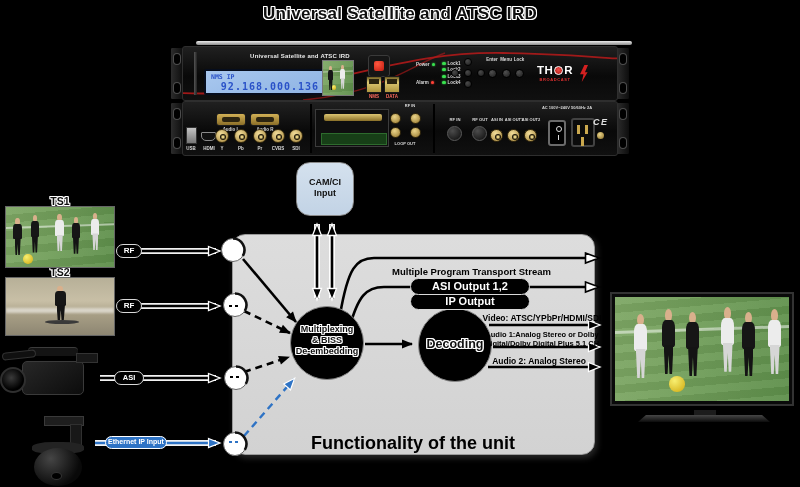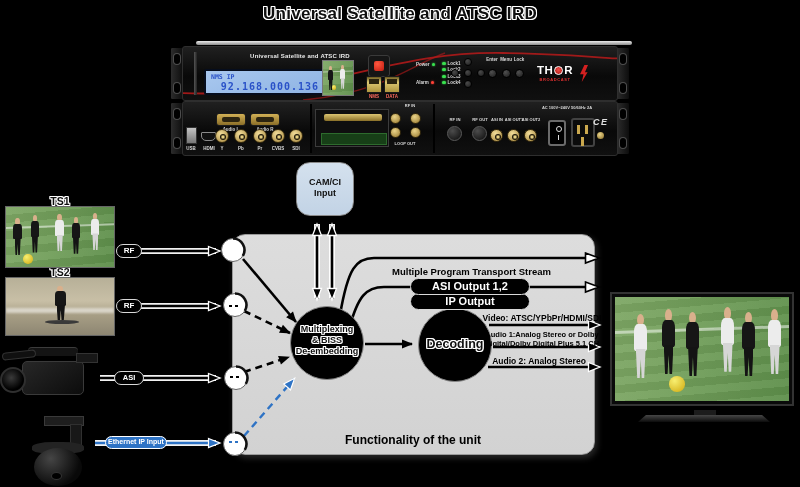--- a/index.html
+++ b/index.html
@@ -118,21 +118,21 @@
   #pill-eth{left:105px;top:436px;width:62px;height:13px;font-size:7px;line-height:10.5px;
       background:#2e73c5;border-color:#fff;border-radius:8px;}
   #pill-ip{left:410px;top:249px;width:120px;height:17px;font-size:11px;line-height:14.5px;border-radius:9px;margin-top:44px;}
   #pill-asiout{left:410px;top:278px;width:120px;height:17px;font-size:11px;line-height:14.5px;border-radius:9px;}
 
   .boxtxt{position:absolute;color:#000;font-weight:bold;text-align:center;white-space:nowrap;}
   #mpts{left:384px;top:266px;width:175px;font-size:9.5px;}
   #video-label{left:482px;top:313px;width:120px;font-size:8.5px;}
   #audio1-label{left:480px;top:330px;width:124px;font-size:7.5px;line-height:9px;}
   #audio2-label{left:486px;top:356px;width:106px;font-size:8.5px;}
-  #caption{left:303px;top:433px;width:220px;font-size:12px;}
+  #caption{left:303px;top:433px;width:220px;font-size:18px;}
   #ts1-label{left:15px;top:195px;width:90px;text-align:center;font-size:10.5px;}
   #ts2-label{left:15px;top:266px;width:90px;text-align:center;font-size:10.5px;}
   #spts{left:128px;top:328px;width:110px;text-align:center;font-size:10px;line-height:11.5px;}
 
   
   .scene{position:absolute;overflow:hidden;}
   .soccer{background:linear-gradient(100deg,#7ea765 0%,#719e5a 45%,#5e8f4b 100%);}
   .soccer::before{content:"";position:absolute;left:-5%;right:-5%;top:30%;height:3%;
       background:rgba(255,255,255,.5);transform:rotate(-2deg);z-index:1;}
   .soccer::after{content:"";position:absolute;inset:0;

